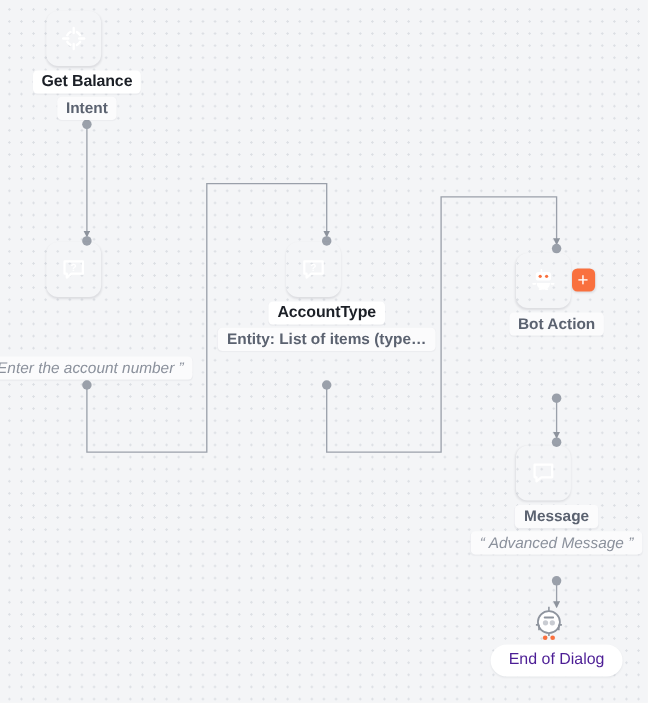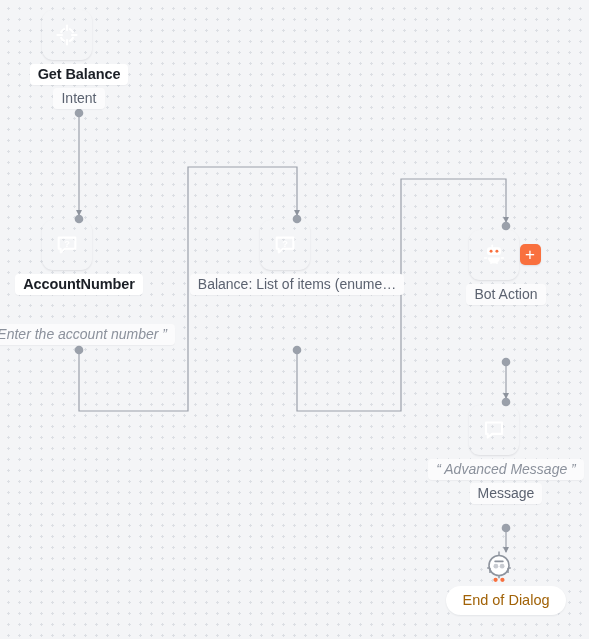--- a/index.html
+++ b/index.html
@@ -90,36 +90,36 @@
 
   .lbl-title {
     font-size: 14.5px;
     font-weight: 700;
     color: #1b1f26;
     letter-spacing: -0.1px;
   }
 
   .lbl-type {
     font-size: 14px;
-    font-weight: 400;
+    font-weight: 700;
     color: #5b6270;
     background: #fbfbfc;
   }
 
   .lbl-quote {
     font-size: 14px;
     font-style: italic;
     color: #8b919c;
     background: #fbfbfc;
   }
 
   .lbl-end {
     font-size: 14.5px;
     font-weight: 400;
-    color: #a16207;
+    color: #4c1d95;
     background: #ffffff;
     border-radius: 16px;
     padding: 6px 16px 7px 16px;
     box-shadow: 0 1px 2px rgba(16,24,40,0.07);
   }
 
   
   .end-icon {
     width: 28px;
     height: 28px;
@@ -192,37 +192,37 @@
   </div>
 
   <div class="node" style="left:79px; top:220px;">
     <div class="node-icon" style="margin-left:-25px;">
       <svg width="26" height="26" viewBox="0 0 24 24" fill="none" stroke="#ffffff" stroke-width="1.9" stroke-linejoin="round">
         <path d="M4.3 5.2 h15.4 v10.3 h-9.6 l-3.9 3.3 v-3.3 h-1.9 z"></path>
         <text x="12" y="13.4" font-size="8.6" font-family="Liberation Sans, sans-serif" font-weight="700" fill="#ffffff" stroke="none" text-anchor="middle">?</text>
       </svg>
     </div>
     <div class="label-stack">
-      <div class="lbl lbl-title">AccountNumber</div>
     </div>
   </div>
 
   <div class="clip-left" style="left:-22px; top:324px; width:197px;">
     <div class="lbl lbl-quote">“ Enter the account number ”</div>
   </div>
 
   <div class="node" style="left:297px; top:220px;">
     <div class="node-icon" style="margin-left:-25px;">
       <svg width="26" height="26" viewBox="0 0 24 24" fill="none" stroke="#ffffff" stroke-width="1.9" stroke-linejoin="round">
         <path d="M4.3 5.2 h15.4 v10.3 h-9.6 l-3.9 3.3 v-3.3 h-1.9 z"></path>
         <text x="12" y="13.4" font-size="8.6" font-family="Liberation Sans, sans-serif" font-weight="700" fill="#ffffff" stroke="none" text-anchor="middle">?</text>
       </svg>
     </div>
     <div class="label-stack">
-      <div class="lbl lbl-type">Balance: List of items (enume…</div>
+      <div class="lbl lbl-title">AccountType</div>
+      <div class="lbl lbl-type">Entity: List of items (type…</div>
     </div>
   </div>
 
   <div class="node" style="left:506px; top:230px;">
     <div class="node-icon" style="margin-left:-25px;">
       <svg width="26" height="26" viewBox="0 0 24 24" fill="#ffffff">
         <rect x="9.6" y="2.4" width="1.5" height="2.6" rx="0.7"></rect>
         <rect x="5.6" y="4.9" width="12.8" height="7.2" rx="2.2"></rect>
         <circle cx="9.3" cy="8.5" r="1.35" fill="#f9703e"></circle>
         <circle cx="14.7" cy="8.5" r="1.35" fill="#f9703e"></circle>
@@ -239,22 +239,22 @@
     </div>
   </div>
 
   <div class="node" style="left:506px; top:405px;">
     <div class="node-icon" style="margin-left:-25px;">
       <svg width="26" height="26" viewBox="0 0 24 24" fill="none" stroke="#ffffff" stroke-width="1.9" stroke-linejoin="round">
         <path d="M4.6 5.0 h14.8 v10.6 h-9.2 l-4.0 3.4 v-3.4 h-1.6 z"></path>
       </svg>
     </div>
     <div class="label-stack">
+      <div class="lbl lbl-type">Message</div>
       <div class="lbl lbl-quote">“ Advanced Message ”</div>
-      <div class="lbl lbl-type">Message</div>
     </div>
   </div>
 
   <div class="node" style="left:506px; top:551px;">
     <div class="end-icon" style="margin-left:-14px;">
       <svg width="34" height="40" viewBox="0 0 34 40" style="margin-left:-3px; margin-top:-2px;">
 
         <path d="M17 2.5 V 6.5" stroke="#8e949e" stroke-width="1.4"></path>
 
         <circle cx="17" cy="16.5" r="10" fill="#ffffff" stroke="#8e949e" stroke-width="1.6"></circle>

